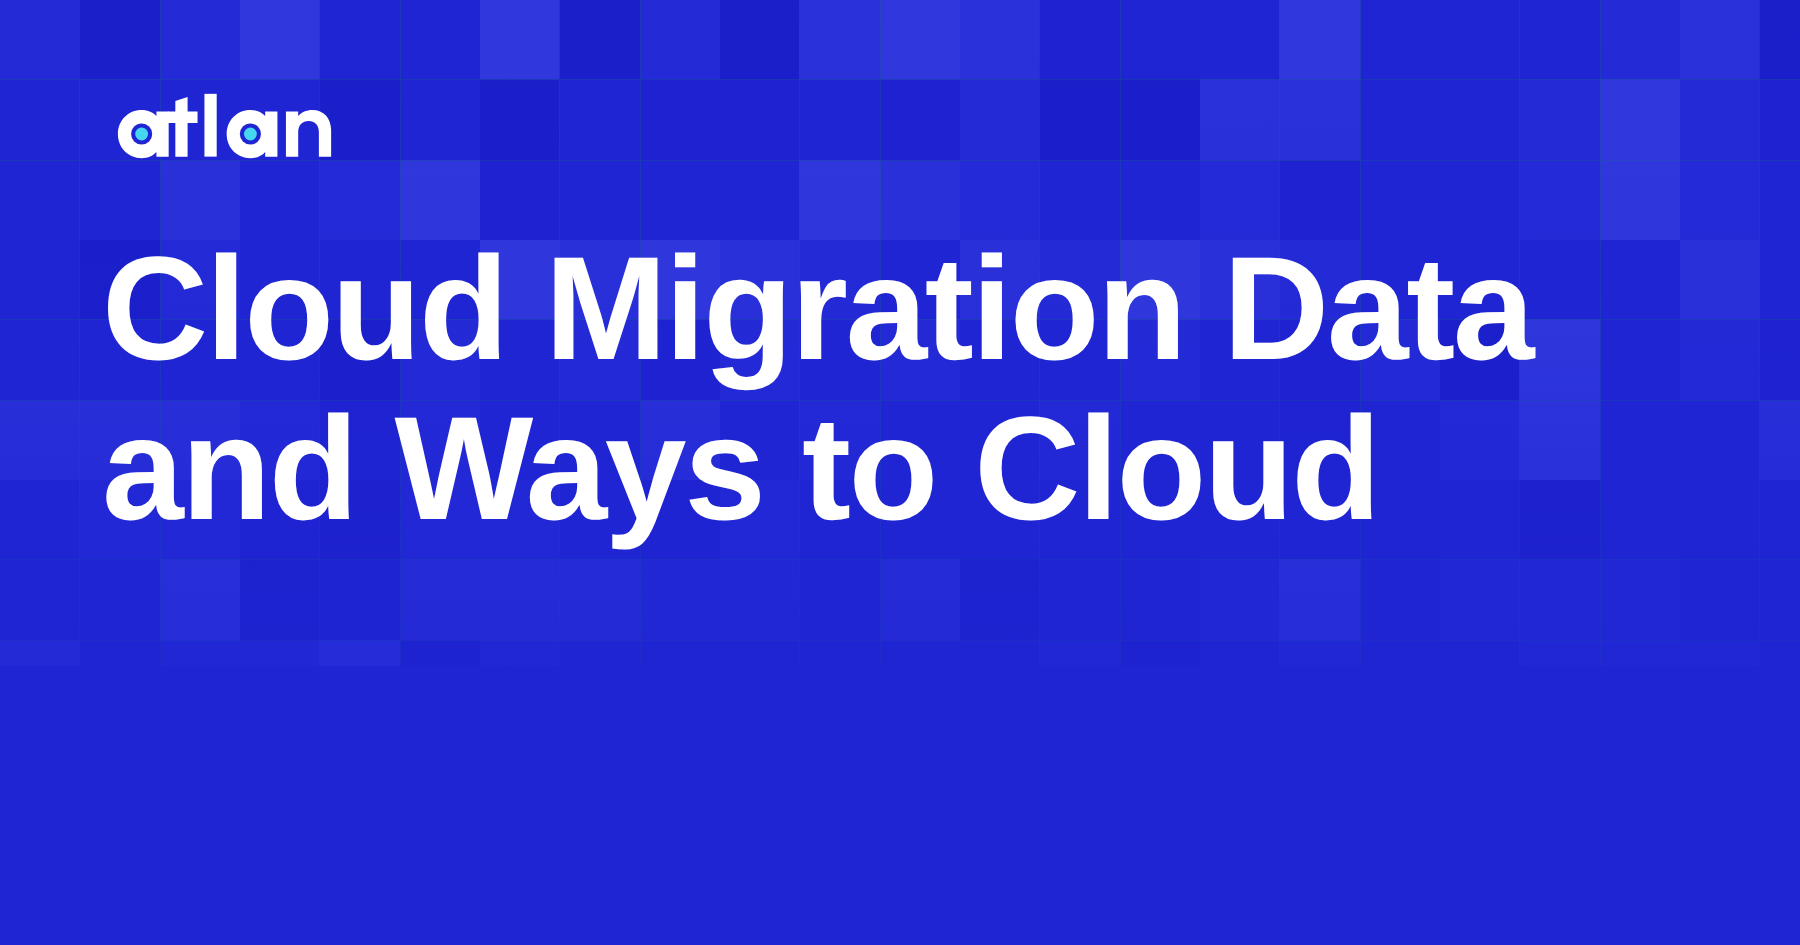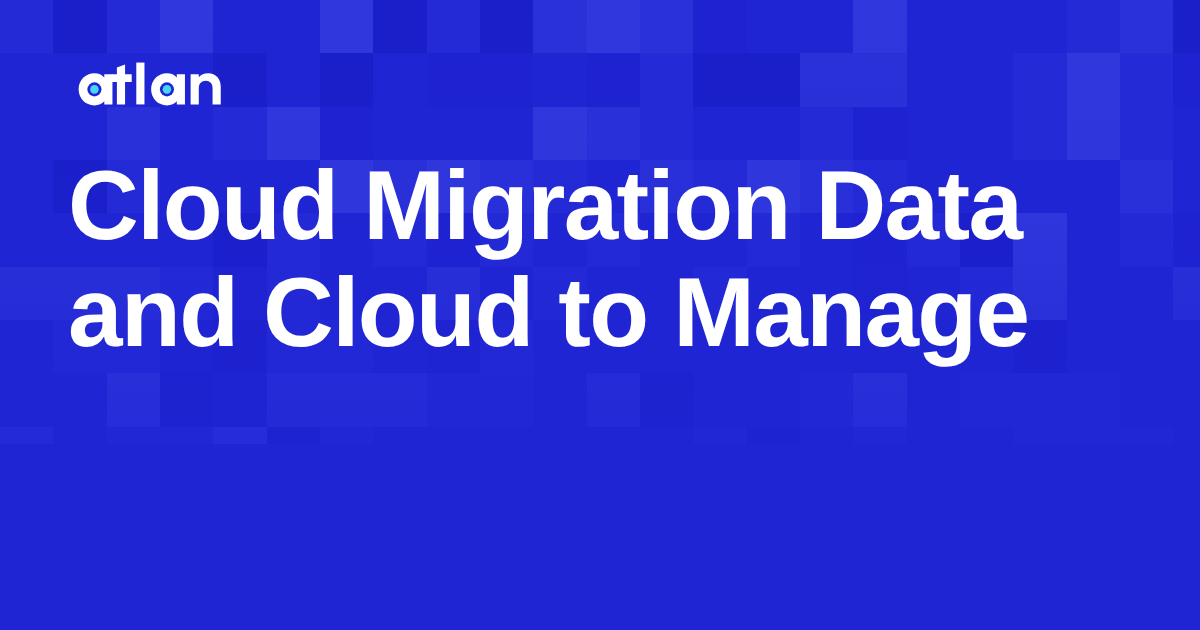--- a/index.html
+++ b/index.html
@@ -375,17 +375,17 @@
 
       <path fill="#ffffff" d="M182 26c-17.6 0-31 13.6-31 31.5S164.4 89 182 89c8.4 0 14.9-3.1 19.3-8.1V87h16V28h-16v6.1C196.9 29.1 190.4 26 182 26z"></path>
       <circle cx="182" cy="57.5" r="13.8" fill="#2025d4"></circle>
       <circle cx="182" cy="57.5" r="8.4" fill="#45d6f0"></circle>
 
       <path fill="#ffffff" d="M263 26c-8.2 0-14.3 3-18.6 7.9V28h-16v59h16V55.4c0-9.3 5.3-14.8 13.6-14.8s13.4 5.5 13.4 14.8V87h16V52.4C287.4 36.6 277.6 26 263 26z"></path>
     </svg>
 
     <h1 id="title">
       <span class="ln">Cloud Migration Data</span>
-      <span class="ln">and Cloud to Manage</span>
+      <span class="ln">and Ways to Cloud</span>
     </h1>
 
   </div>
 </div>
 
 </body></html>

